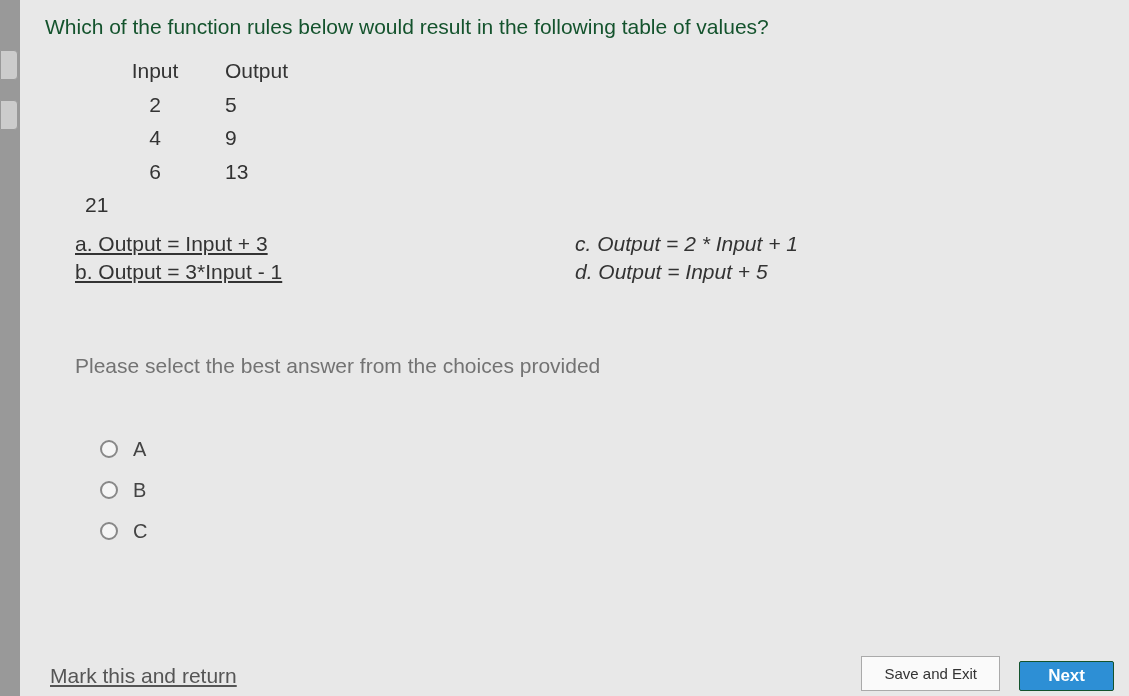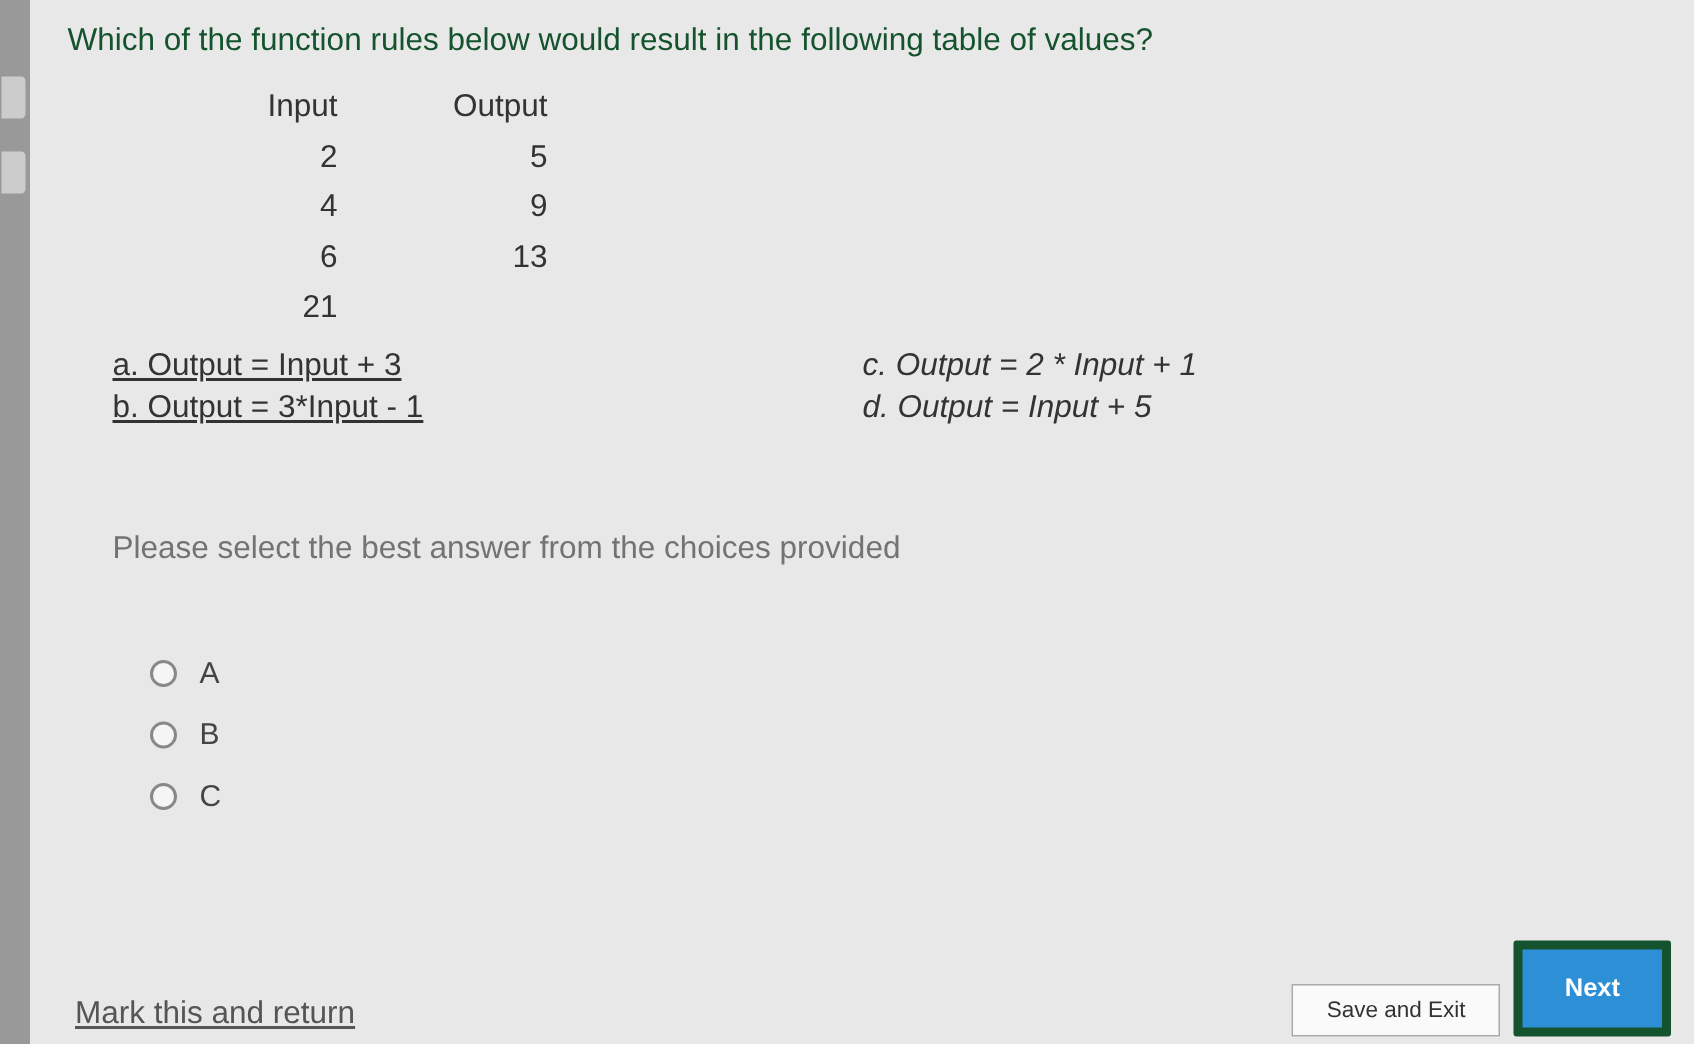--- a/index.html
+++ b/index.html
@@ -60,25 +60,25 @@
       margin-bottom: 10px;
     }
     .table-row {
       display: flex;
       font-size: 21px;
       color: #333;
       line-height: 1.6;
     }
     .table-cell-1 {
       width: 140px;
-      text-align: right;
+      text-align: center;
     }
     .table-cell-2 {
       width: 140px;
-      text-align: right;
+      text-align: left;
     }
     .options-row {
       display: flex;
       margin-left: 30px;
       margin-bottom: 4px;
     }
     .option-left {
       width: 500px;
       font-size: 21px;
       color: #333;
@@ -138,23 +138,23 @@
       background: #fafafa;
       border: 1px solid #aaa;
       font-size: 15px;
       color: #333;
       cursor: pointer;
     }
     .next-btn {
       position: absolute;
       right: 15px;
       bottom: 5px;
-      padding: 16px 28px;
+      padding: 4px 28px;
       background: #2d8fd5;
-      border: 6px solid #14532d;
+      border: 1px solid #14532d;
       color: #fff;
       font-size: 17px;
       font-weight: bold;
       cursor: pointer;
       border-radius: 2px;
     }
   </style>
 </head>
 <body>
 

